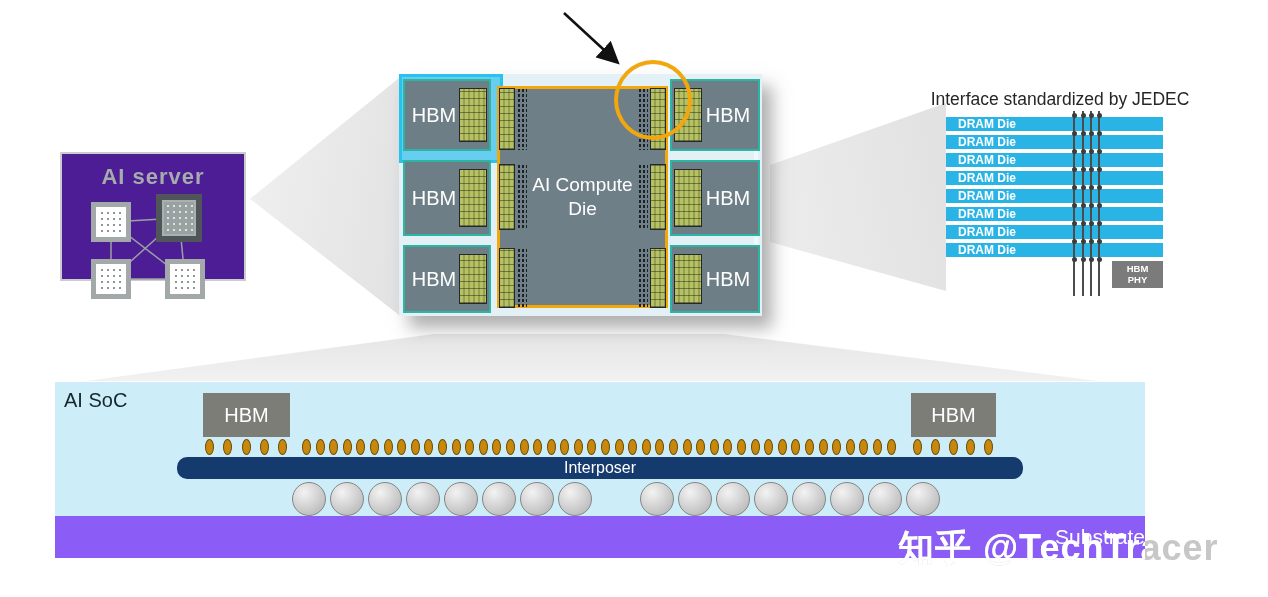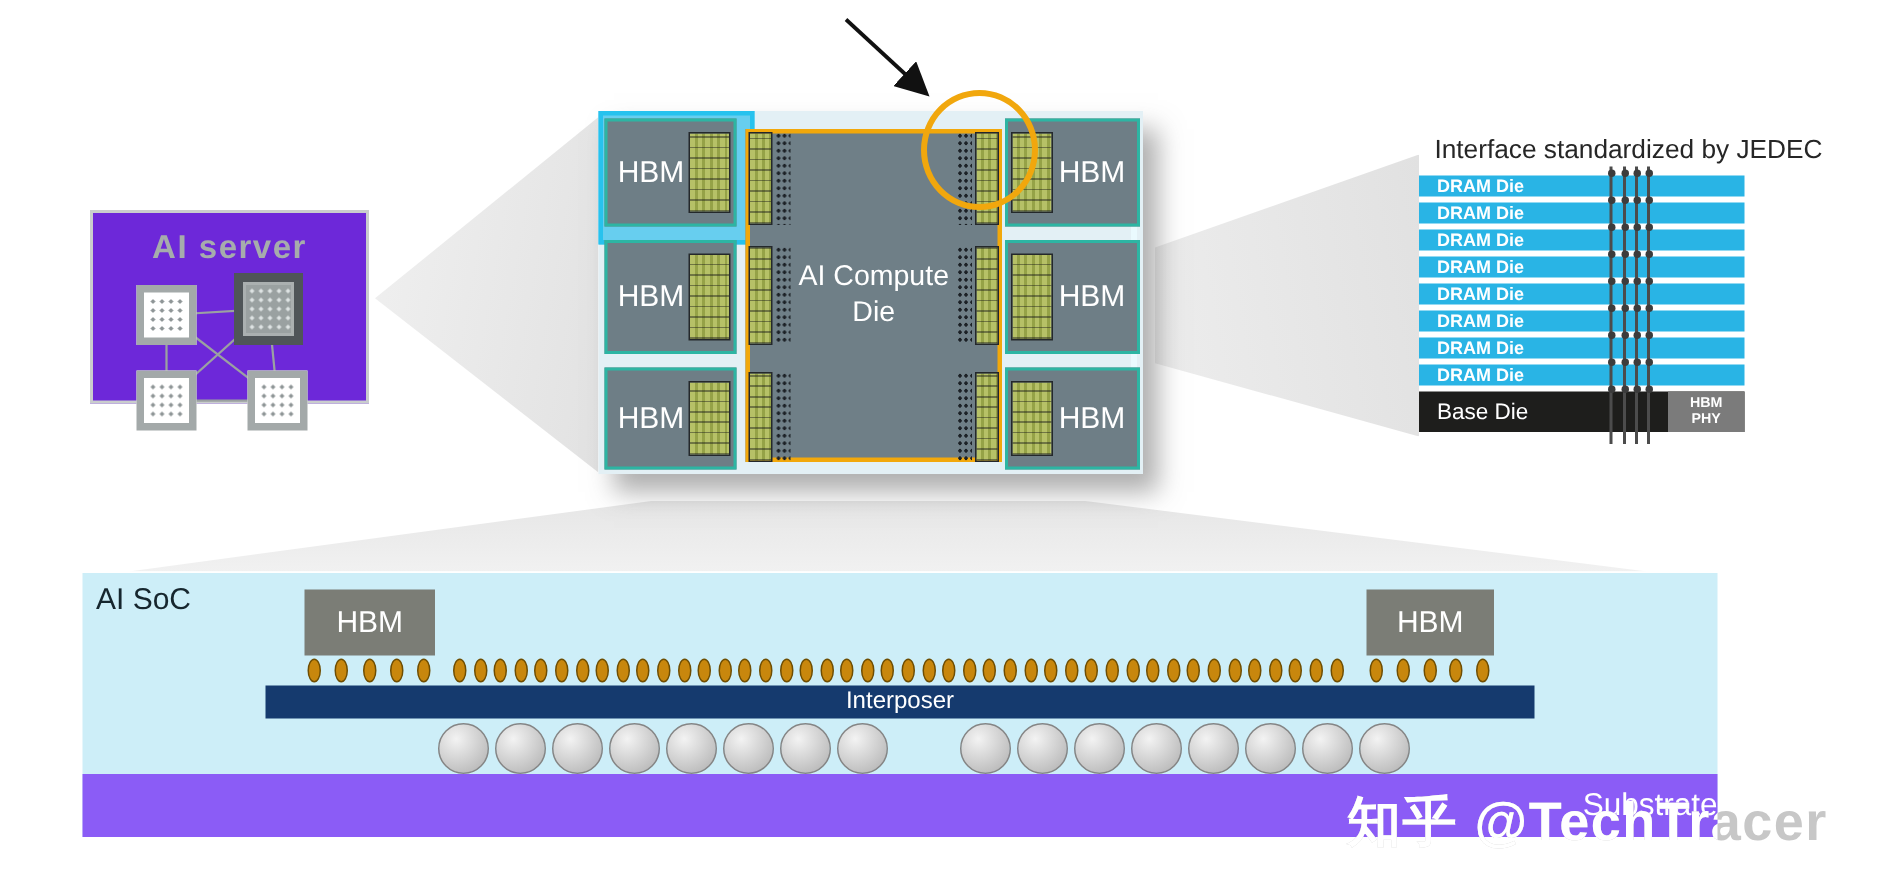--- a/index.html
+++ b/index.html
@@ -5,21 +5,21 @@
   * { margin:0; padding:0; box-sizing:border-box; }
   body { background:#fff; }
   .canvas {
     position:relative; width:1268px; height:597px; background:#ffffff;
     font-family:"Liberation Sans", sans-serif; overflow:hidden;
   }
   .abs { position:absolute; }
 
   
   .gpus-label { left:52px; top:112px; font-size:19px; color:#2e2e2e; letter-spacing:.2px; }
-  .server-box { left:60px; top:140px; width:186px; height:129px; background:#6d28d9; border:2px solid #c9cdcd; }
+  .server-box { left:60px; top:152px; width:186px; height:129px; background:#4c1d95; border:2px solid #c9cdcd; }
   .server-title { left:0; right:0; top:10px; text-align:center; font-size:22px; font-weight:bold; color:#a6acac; letter-spacing:1px; }
   .chip { border:5px solid #a3a9a9; background:#fff; }
   .chip-core { position:absolute; inset:2px; background-image:radial-gradient(#8f9697 1.3px, transparent 1.5px); background-size:6px 6px; background-position:1px 1px; }
   .chip-hl { border:6px solid #4f5558; background:#aab0b0; }
   .chip-hl .chip-core { background-color:#9aa1a1; background-image:radial-gradient(#dde2e2 1.3px, transparent 1.5px); }
 
   
   .wedge-left  { left:250px; top:78px; width:149px; height:237px; background:linear-gradient(100deg,#f0f0f0,#e2e2e2); clip-path:polygon(0 51%, 100% 0, 100% 100%); }
   .wedge-right { left:770px; top:103px; width:176px; height:188px; background:linear-gradient(80deg,#ededed,#e1e1e1); clip-path:polygon(0 33%, 100% 0, 100% 100%, 0 74%); }
   .funnel-down { left:86px; top:334px; width:1012px; height:47px; background:linear-gradient(#e6e6e6,#f1f1f1); clip-path:polygon(34.4% 0, 63% 0, 100% 100%, 0 100%); }
@@ -30,37 +30,37 @@
   .phy { position:absolute; border:1px solid #24282b;
          background-image:repeating-linear-gradient(0deg, rgba(25,25,25,.45) 0 1px, transparent 1px 7px),
                           repeating-linear-gradient(90deg, #b6c167 0 3px, #95a247 3px 5px); }
   .dotcol { position:absolute; background-image:radial-gradient(#1c2126 1px, transparent 1.2px); background-size:4px 5px; }
   .compute-die { left:98px; top:12px; width:171px; height:222px; background:#6f7f87; border:3px solid #f2a80b; display:flex; align-items:center; justify-content:center; text-align:center; color:#fff; font-size:19px; line-height:1.25; z-index:2; }
   .hl-overlay { left:267px; top:79px; width:104px; height:89px; background:rgba(27,185,235,.62); border:3px solid #27c2ee; z-index:4; }
   .hl-overlay:after { content:""; position:absolute; right:4px; top:6px; bottom:6px; width:4px; background:rgba(235,251,255,.85); }
   .callout-circle { left:614px; top:60px; width:78px; height:80px; border:4px solid #f1a70d; border-radius:50%; z-index:6; }
 
   
-  .jedec-title { left:905px; top:89px; width:310px; text-align:right; font-size:17.5px; color:#262626; }
+  .jedec-title { left:905px; top:89px; width:310px; text-align:center; font-size:17.5px; color:#262626; }
   .jedec-area { left:946px; top:111px; width:217px; height:188px; }
   .dram-bar { position:absolute; left:0; width:217px; height:14px; background:#29b4e5; color:#fff; font-size:12px; font-weight:bold; line-height:14px; padding-left:12px; }
   .tsv-line { position:absolute; width:2px; top:0; height:185px; background:#4c4c4c; }
   .tsv-dot { position:absolute; width:5px; height:5px; border-radius:50%; background:#3c3c3c; }
   .base-die { position:absolute; left:0; top:150px; width:217px; height:27px; background:#1e1e1c; color:#fff; display:flex; align-items:center; font-size:15px; padding-left:12px; }
   .hbm-phy { position:absolute; right:0; top:150px; width:51px; height:27px; background:#7b7b7b; color:#fff; font-size:9.5px; font-weight:bold; text-align:center; display:flex; align-items:center; justify-content:center; line-height:1.1; padding:0 5px; }
   .jedec-caption { left:878px; top:297px; width:362px; text-align:center; font-size:17px; color:#262626; }
 
   
   .soc-box { left:55px; top:382px; width:1090px; height:176px; background:#cdeef8; }
   .soc-label { left:64px; top:389px; font-size:20px; color:#16262e; }
   .xs-hbm { background:#7b7d76; color:#fff; font-size:20px; display:flex; align-items:center; justify-content:center; }
   .chiplet { left:299px; top:388px; width:602px; height:46px; background:#1c1c1a; color:#fff; font-size:19px; display:flex; align-items:center; justify-content:center; }
   .bump-row { display:flex; justify-content:space-between; height:17px; }
   .bump { width:9px; height:16px; background:#c8870d; border:1px solid #6e4d02; border-radius:50%; }
-  .interposer { left:177px; top:457px; width:846px; height:22px; background:#153a6e; color:#fff; font-size:16px; text-align:center; line-height:22px; }
+  .interposer { left:177px; top:457px; width:846px; height:22px; background:#153a6e; color:#fff; font-size:16px; text-align:center; line-height:22px;border-radius:10px; }
   .ball-row { display:flex; gap:4px; height:34px; }
   .ball { width:34px; height:34px; border-radius:50%; background:radial-gradient(circle at 35% 30%, #f3f3f3, #c6c6c6 65%, #aeaeae); border:1px solid #858585; }
   .substrate { left:55px; top:516px; width:1090px; height:42px; background:#8b5cf6; color:#fff; font-size:21px; text-align:right; line-height:42px; }
   .bottom-caption { left:300px; top:566px; width:600px; text-align:center; font-size:17px; color:#333; }
 
   .watermark { left:898px; top:524px; width:370px; height:44px; font-size:36px; font-weight:bold; letter-spacing:1px; z-index:9; }
   .wm-layer { position:absolute; left:0; top:0; white-space:nowrap; }
   .wm-gray { color:#c7c7c7; }
   .wm-white { color:#ffffff; clip-path:inset(0 calc(100% - 247px) 0 0); }
 </style>
@@ -150,23 +150,20 @@
     <defs>
         <marker id="ah" markerWidth="9" markerHeight="9" refX="7" refY="4.5" orient="auto">
           <path d="M0,0 L9,4.5 L0,9 z" fill="#111"></path>
         </marker>
       </defs>
     <line x1="14" y1="8" x2="66" y2="56" stroke="#111" stroke-width="2.5" marker-end="url(#ah)"></line>
   </svg>
 
   <div class="abs jedec-title">Interface standardized by JEDEC</div>
   <div class="abs jedec-area">
-    <div class="base-die">
-        <span>Base Die</span>
-      </div>
     <div class="hbm-phy">
         <span>HBM PHY</span>
       </div>
 
   <div class="dram-bar" style="top: 6px;"><span>DRAM Die</span></div>
       <div class="dram-bar" style="top: 24px;"><span>DRAM Die</span></div>
       <div class="dram-bar" style="top: 42px;"><span>DRAM Die</span></div>
       <div class="dram-bar" style="top: 60px;"><span>DRAM Die</span></div>
       <div class="dram-bar" style="top: 78px;"><span>DRAM Die</span></div>
       <div class="dram-bar" style="top: 96px;"><span>DRAM Die</span></div>

